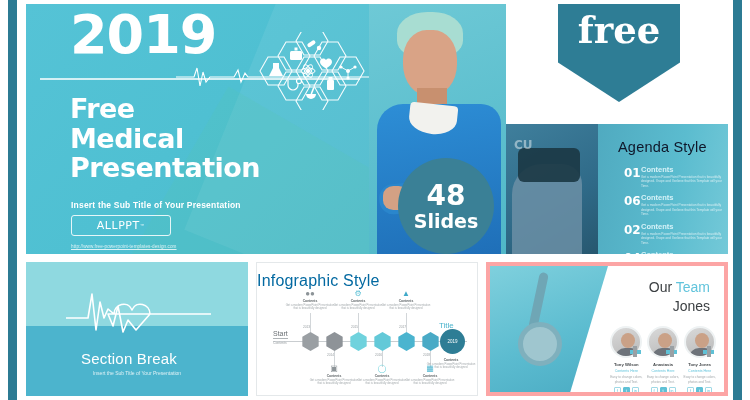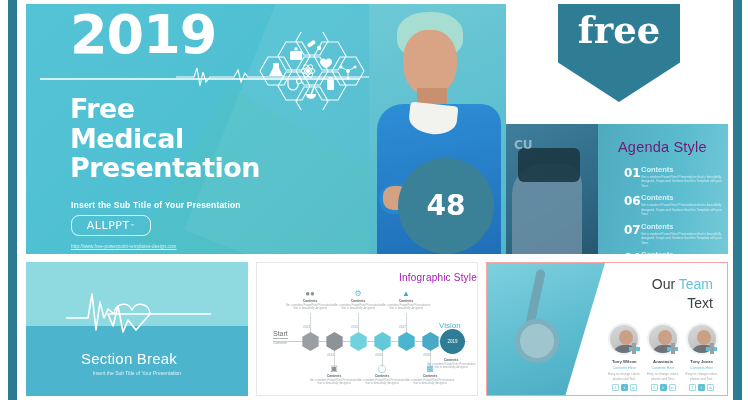--- a/index.html
+++ b/index.html
@@ -54,23 +54,23 @@
     line-height: 1.10; letter-spacing: -0.5px;
     font-family: "DejaVu Sans", sans-serif;
   }
   .hero-sub {
     position: absolute; left: 45px; top: 196px;
     font-size: 8.5px; font-weight: bold; color: #ffffff;
     letter-spacing: 0.2px;
   }
   .allppt {
     position: absolute; left: 45px; top: 211px;
-    width: 80px; height: 21px;
+    width: 100px; height: 21px;
     border: 1.4px solid rgba(255,255,255,0.85);
-    border-radius: 8px;
+    border-radius: 3px;
     display: flex; align-items: center; justify-content: center;
     color: #ffffff; font-size: 11px; letter-spacing: 0.5px;
     font-family: "DejaVu Sans", sans-serif;
   }
   .allppt b { font-weight: normal; }
   .allppt .tm { font-size: 5px; vertical-align: super; }
   .hero-url {
     position: absolute; left: 45px; top: 240px;
     font-size: 4.6px; color: rgba(255,255,255,0.8);
     text-decoration: underline; letter-spacing: 0.1px;
@@ -154,21 +154,21 @@
   .ag-photo .cu {
     position: absolute; left: 8px; top: 14px; font-size: 12px; font-weight: bold;
     color: rgba(255,255,255,.45); font-family: "DejaVu Sans", sans-serif;
   }
   .ag-right {
     position: absolute; left: 86px; top: 0; right: 0; bottom: 0;
     background: linear-gradient(100deg, rgba(79,169,191,.92), #5bbccf 60%, #74c9d8);
   }
   .ag-title {
     position: absolute; left: 112px; top: 15px;
-    font-size: 14.5px; color: #701a75; letter-spacing: .2px;
+    font-size: 14.5px; color: #0f172a; letter-spacing: .2px;
   }
   .ag-list { position: absolute; left: 118px; top: 42px; width: 100px; }
   .ag-item { display: flex; margin-bottom: 6.5px; }
   .ag-num {
     font-size: 12px; font-weight: bold; color: #ffffff; width: 17px; flex: none;
     font-family: "DejaVu Sans", sans-serif;
   }
   .ag-body { flex: 1; }
   .ag-ct { font-size: 7.5px; font-weight: bold; color: #d5f2f8; line-height: 1; }
   .ag-desc {
@@ -191,22 +191,22 @@
     position: absolute; left: 0; right: 0; top: 108px; text-align: center;
     font-size: 5px; color: rgba(255,255,255,.82);
   }
 
   
   .info {
     position: absolute; left: 256px; top: 262px; width: 222px; height: 134px;
     background: #ffffff; border: 1px solid #e4e8ea; overflow: hidden;
   }
   .info-title {
-    position: absolute; left: 0; right: 0; top: 9px; text-align: right;
-    font-size: 10px; color: #a21caf; letter-spacing: .2px;
+    position: absolute; left: 0; right: 0; top: 9px; text-align: left;
+    font-size: 16px; color: #0369a1; letter-spacing: .2px;
   }
   .axis {
     position: absolute; left: 16px; top: 78px; width: 194px; height: 1px; background: #c9cdd0;
   }
   .start {
     position: absolute; left: 16px; top: 67px; font-size: 7px; color: #6a6f73;
     border-bottom: 1px solid #aeb3b6; padding-bottom: 1px;
   }
   .start-sub { position: absolute; left: 16px; top: 78px; font-size: 3.4px; color: #9aa0a4; }
   .hexnode {
@@ -225,21 +225,21 @@
   }
   .vcircle {
     position: absolute; left: 183px; top: 66px; width: 25px; height: 25px; border-radius: 50%;
     background: #2e7d95; color: #fff; font-size: 4.5px;
     display: flex; align-items: center; justify-content: center;
   }
 
   
   .team {
     position: absolute; left: 486px; top: 262px; width: 242px; height: 134px;
-    background: #ffffff; border: 1px solid #fca5a5; overflow: hidden;
+    background: #ffffff; border: 4px solid #fca5a5; overflow: hidden;
   }
   .team-photo {
     position: absolute; left: 0; top: 0; width: 118px; height: 134px;
     background: linear-gradient(160deg,#7fd0dd,#5cbcd0 55%,#49aac2);
     clip-path: polygon(0 0, 100% 0, 66% 100%, 0 100%);
   }
   .stetho-head {
     position: absolute; left: 28px; top: 56px; width: 44px; height: 44px;
     border-radius: 50%; background: #9fc6cf; border: 5px solid #7fb0bd;
   }
@@ -375,20 +375,21 @@
       <div class="doc-neck"></div>
       <div class="doc-body"></div>
       <div class="doc-collar"></div>
       <div class="doc-arm"></div>
       <div class="doc-hand"></div>
     </div>
   </div>
 
   <div class="badge48">
     <div class="n">48</div>
+    <div class="s">Slides</div>
   </div>
 
   <div class="freeslide">
     <div class="ribbon">
       <span>free</span>
     </div>
   </div>
 
   <div class="agenda">
     <div class="ag-right"></div>
@@ -407,21 +408,21 @@
         </div>
       </div>
       <div class="ag-item">
         <div class="ag-num">06</div>
         <div class="ag-body">
           <div class="ag-ct">Contents</div>
           <div class="ag-desc">Get a modern PowerPoint  Presentation that is beautifully designed. I hope and I believe that this Template will your Time.</div>
         </div>
       </div>
       <div class="ag-item">
-        <div class="ag-num">07</div>
+        <div class="ag-num">02</div>
         <div class="ag-body">
           <div class="ag-ct">Contents</div>
           <div class="ag-desc">Get a modern PowerPoint  Presentation that is beautifully designed. I hope and I believe that this Template will your Time.</div>
         </div>
       </div>
       <div class="ag-item">
         <div class="ag-num">04</div>
         <div class="ag-body">
           <div class="ag-ct">Contents</div>
 
@@ -492,38 +493,38 @@
       <div class="ms-ico" style="color:#6fd2dd;">◯</div>
       <div class="ms-ct">Contents</div>
       <div class="ms-tx">Get a modern PowerPoint Presentation that is beautifully designed</div>
     </div>
     <div class="milestone" style="left:146px;top:102px;">
       <div class="ms-ico" style="color:#4bb4cf;">▦</div>
       <div class="ms-ct">Contents</div>
       <div class="ms-tx">Get a modern PowerPoint Presentation that is beautifully designed</div>
     </div>
 
-    <div class="vision">Vision</div>
+    <div class="vision">Title</div>
     <div class="vcircle">
       <span>2019</span>
     </div>
     <div class="milestone" style="left:168px;top:94px;width:52px;">
       <div class="ms-ct">Contents</div>
       <div class="ms-tx">Get a modern PowerPoint Presentation that is beautifully designed</div>
     </div>
   </div>
 
   <div class="team">
     <div class="team-photo">
       <div class="stetho-tube"></div>
       <div class="stetho-head"></div>
     </div>
     <div class="team-title">
       <div><span>Our</span> <span class="t">Team</span></div>
-      <div>Text</div>
+      <div>Jones</div>
     </div>
     <div class="members">
       <div class="member">
         <div class="m-av">
           <div class="head"></div>
           <div class="torso"></div>
         </div>
         <div class="cross"></div>
         <div class="m-name">Tony Wilson</div>
         <div class="m-role">Contents Here</div>

